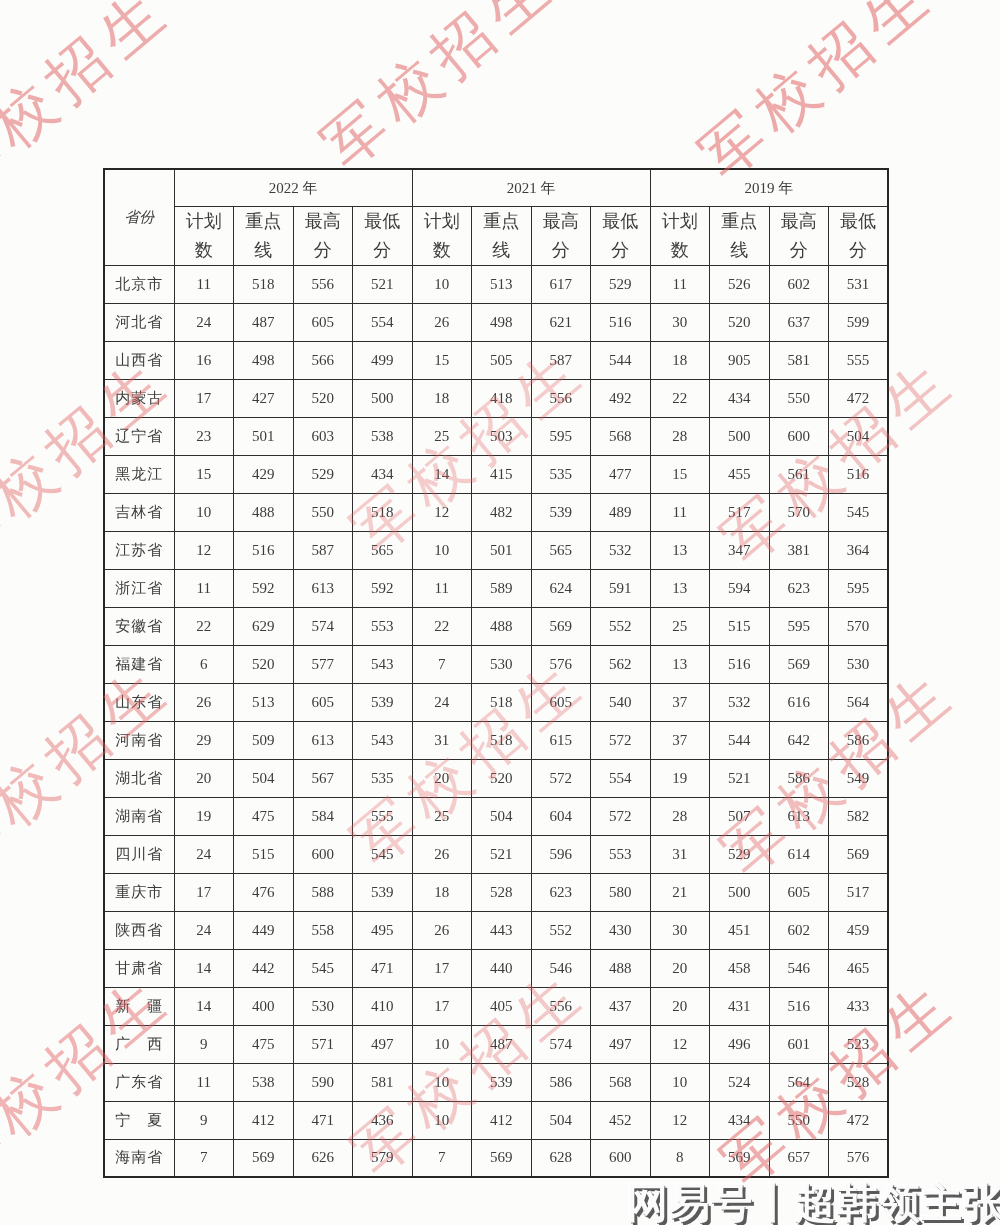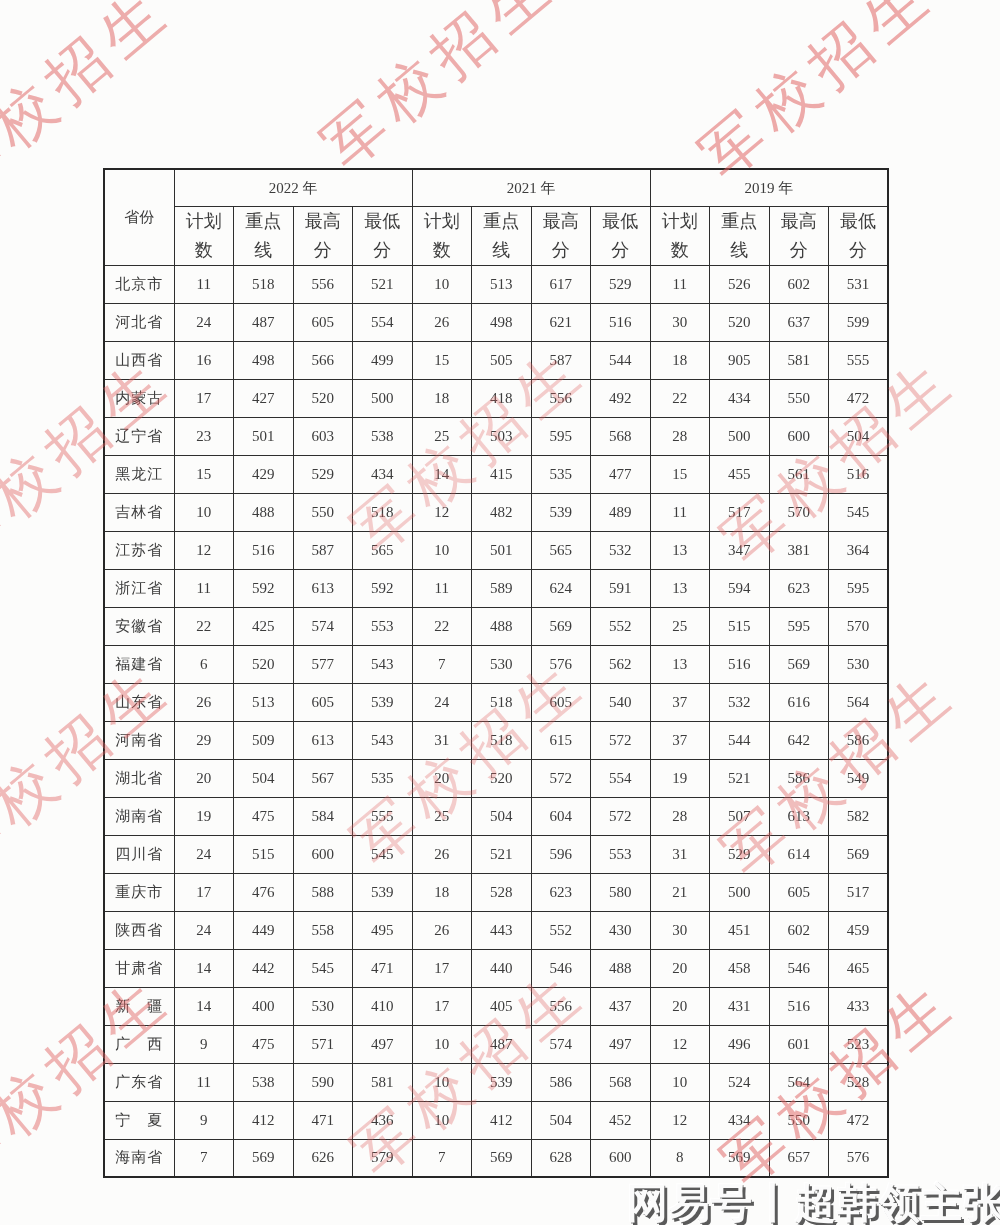--- a/index.html
+++ b/index.html
@@ -38,21 +38,21 @@
     text-align: center;
     vertical-align: middle;
     font-weight: normal;
     color: #3c3c3c;
     padding: 0;
     overflow: hidden;
   }
   table.score-table { border: 2px solid #262626; }
   .year-row th { height: 36px; font-size: 15px; }
   .sub-row th  { height: 55px; font-size: 18px; line-height: 1.6; white-space: pre-line; }
-  th.corner    { font-size: 15px; }
+  th.corner    { font-size: 15px; font-style: italic; }
   tbody th.province-cell { font-size: 15px; letter-spacing: 1px; }
   tbody td.score-cell    { font-size: 15px; }
   tbody tr { height: 38px; padding-left: 31px; }
 
   
   .footer-mark {
     position: absolute;
     left: 627px; top: 1176px;
     z-index: 4;
     font-family: "Liberation Sans", "DejaVu Sans", sans-serif;
@@ -265,21 +265,21 @@
         <td class="score-cell">624</td>
         <td class="score-cell">591</td>
         <td class="score-cell">13</td>
         <td class="score-cell">594</td>
         <td class="score-cell">623</td>
         <td class="score-cell">595</td>
       </tr>
       <tr>
         <th class="province-cell">安徽省</th>
         <td class="score-cell">22</td>
-        <td class="score-cell">425</td>
+        <td class="score-cell">629</td>
         <td class="score-cell">574</td>
         <td class="score-cell">553</td>
         <td class="score-cell">22</td>
         <td class="score-cell">488</td>
         <td class="score-cell">569</td>
         <td class="score-cell">552</td>
         <td class="score-cell">25</td>
         <td class="score-cell">515</td>
         <td class="score-cell">595</td>
         <td class="score-cell">570</td>

